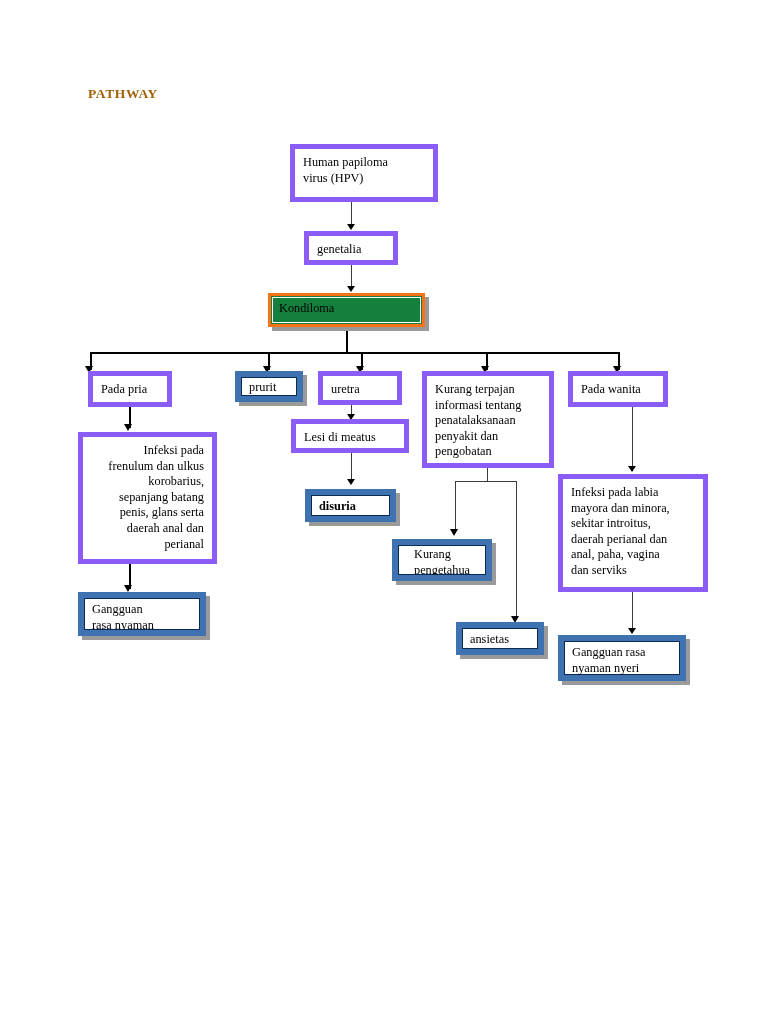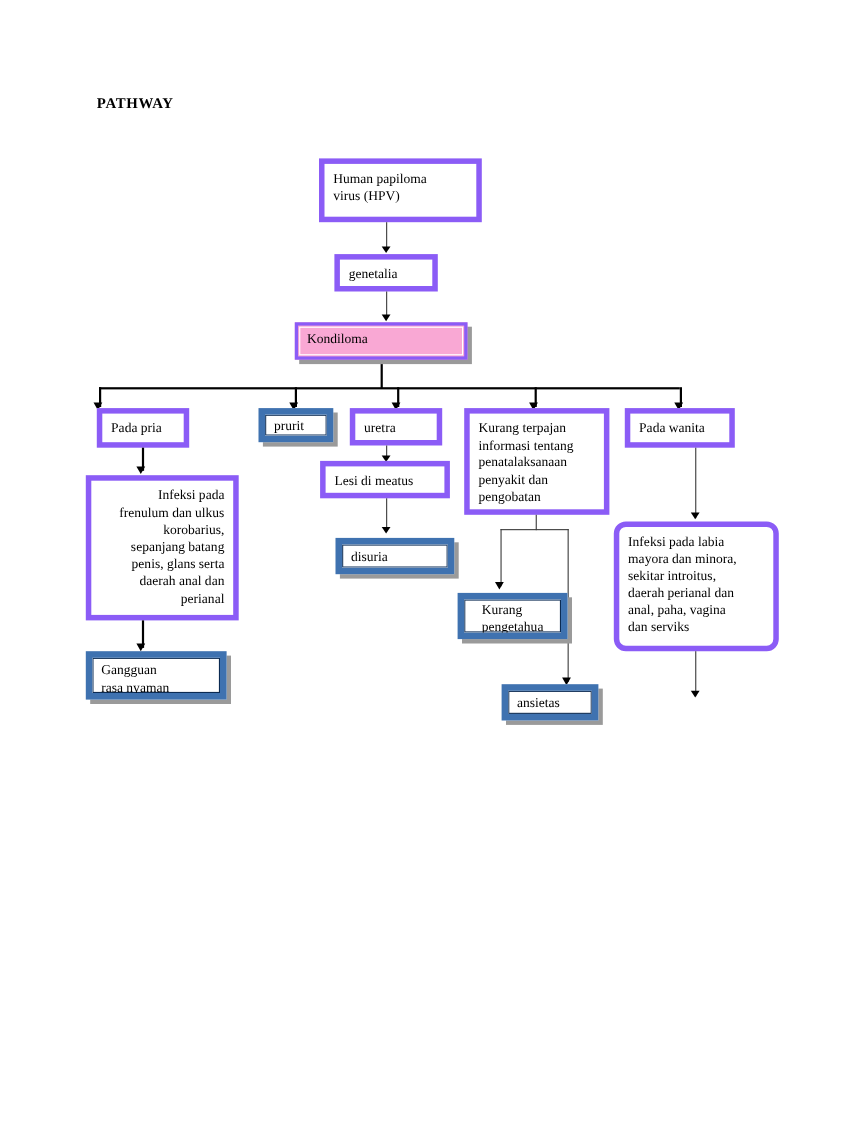--- a/index.html
+++ b/index.html
@@ -19,43 +19,43 @@
 
   
   #pathway-title {
     position: absolute;
     left: 88px;
     top: 86px;
     font-family: "Liberation Serif", "DejaVu Serif", serif;
     font-weight: bold;
     font-size: 13.5px;
     letter-spacing: 0.6px;
-    color: #000000;
+    color: #a16207;
   }
 
   
   .node {
     position: absolute;
     box-sizing: border-box;
     font-size: 12.3px;
     line-height: 15.6px;
     color: #000;
     background: #ffffff;
   }
 
   
   .node.plain {
     border: 5px solid #8b5cf6;
     padding: 6px 8px 4px 8px;
   }
 
   
   .node.red {
-    border: 3px solid #8b5cf6;
-    background: #f9a8d4;
+    border: 3px solid #f97316;
+    background: #15803d;
     padding: 5px 8px;
     box-shadow: 4px 4px 0 0 #9a9a9a;
   }
   .node.red .inner-rule {
     position: absolute;
     left: 1px; top: 1px; right: 1px; bottom: 1px;
     border: 1px solid #ffffff;
     pointer-events: none;
   }
 
@@ -203,54 +203,59 @@
   <div class="vline" style="left:351px; top:405px; height:13px;"></div>
   <div class="arrowhead small" style="left:347px; top:414px;"></div>
 
   <div class="node plain" style="left:291px; top:419px; width:118px; height:34px;">
     <span class="node-text">Lesi di meatus</span>
   </div>
 
   <div class="vline" style="left:351px; top:453px; height:30px;"></div>
   <div class="arrowhead small" style="left:347px; top:479px;"></div>
 
-  <div class="node blue" style="left:305px; top:489px; width:108px; height:33px;">
+  <div class="node blue" style="left:305px; top:489px; width:91px; height:33px;font-weight:bold;">
     <span class="inner-rule"></span>
     <span class="node-text">disuria</span>
   </div>
 
   <div class="vline" style="left:487px; top:468px; height:14px;"></div>
   <div class="hline" style="left:455px; top:481px; width:62px;"></div>
 
   <div class="vline" style="left:455px; top:481px; height:52px;"></div>
   <div class="arrowhead" style="left:450px; top:529px;"></div>
 
   <div class="vline" style="left:516px; top:481px; height:139px;"></div>
   <div class="arrowhead" style="left:511px; top:616px;"></div>
 
-  <div class="node blue" style="left:416px; top:539px; width:100px; height:42px; padding-top:2px;padding-left:16px;">
+  <div class="node blue" style="left:392px; top:539px; width:100px; height:42px; padding-top:2px;padding-left:16px;">
     <span class="inner-rule"></span>
     <span class="node-text">Kurang
 pengetahua</span>
   </div>
 
   <div class="node blue" style="left:456px; top:622px; width:88px; height:33px;">
     <span class="inner-rule"></span>
     <span class="node-text">ansietas</span>
   </div>
 
   <div class="vline" style="left:632px; top:407px; height:64px;"></div>
   <div class="arrowhead small" style="left:628px; top:466px;"></div>
 
-  <div class="node plain" style="left:558px; top:474px; width:150px; height:118px;border-radius:11px;">
+  <div class="node plain" style="left:558px; top:474px; width:150px; height:118px;">
     <span class="node-text">Infeksi pada labia
 mayora dan minora,
 sekitar introitus,
 daerah perianal dan
 anal, paha, vagina
 dan serviks</span>
   </div>
 
   <div class="vline" style="left:632px; top:592px; height:41px;"></div>
   <div class="arrowhead small" style="left:628px; top:628px;"></div>
 
+  <div class="node blue" style="left:558px; top:635px; width:128px; height:46px;">
+    <span class="inner-rule"></span>
+    <span class="node-text">Gangguan rasa
+nyaman nyeri</span>
+  </div>
 
 </div>
 
 </body></html>

